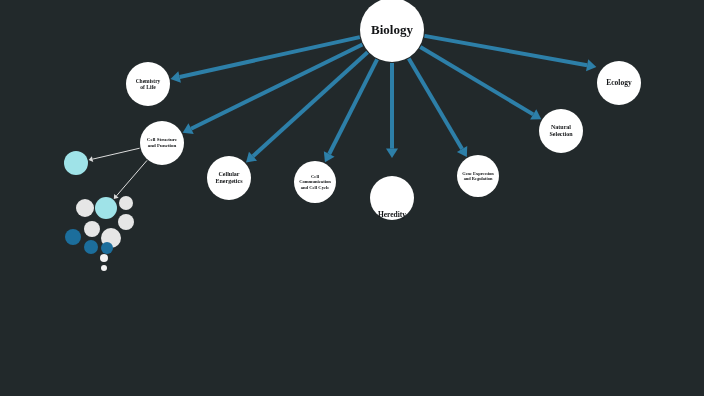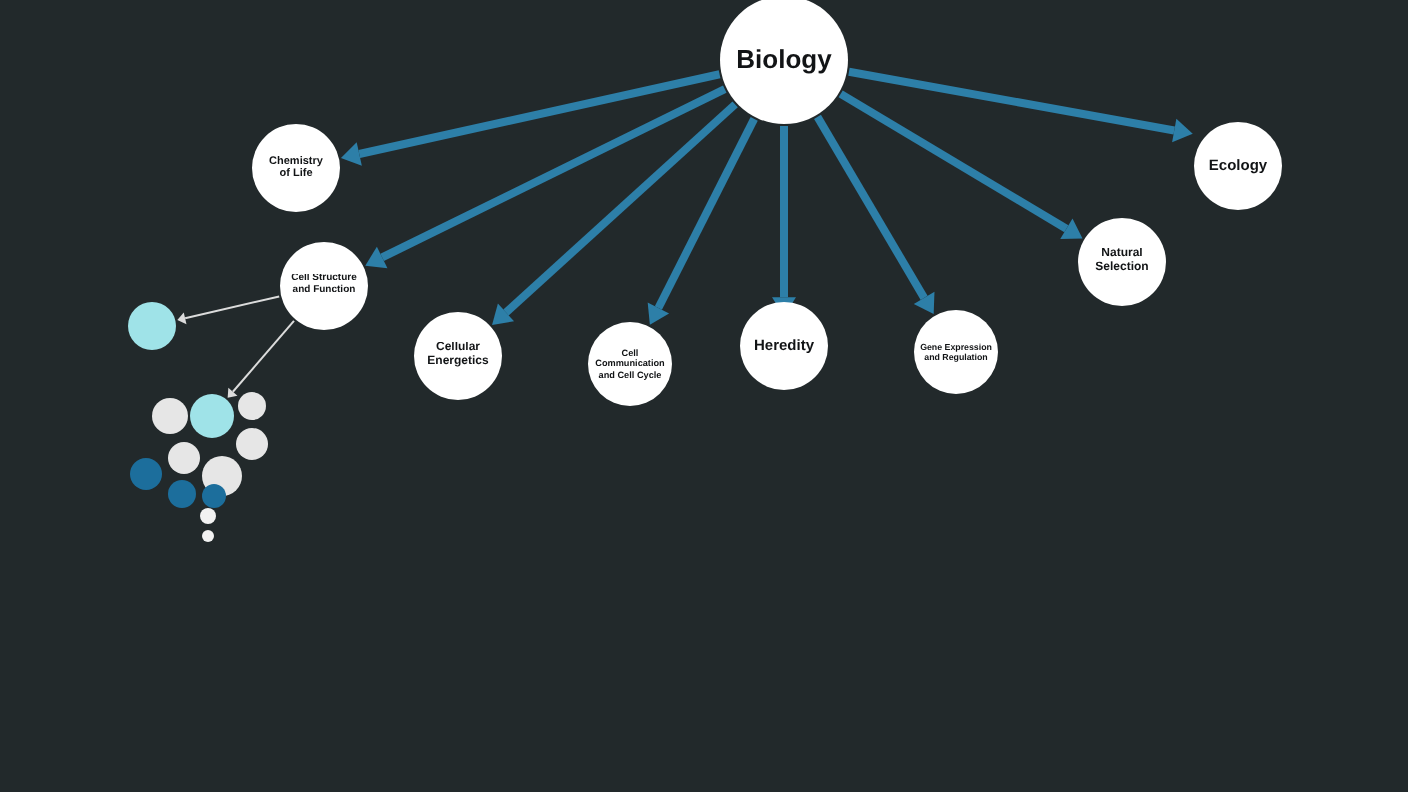--- a/index.html
+++ b/index.html
@@ -55,20 +55,21 @@
   .node-dot-white {
     background: #f2f2f2;
   }
   .node-label {
     display: block;
     width: 100%;
     padding: 0 2px;
     box-sizing: border-box;
     white-space: pre-line;
     overflow: hidden;
+    font-family: Liberation Serif, serif;
   }
   .micro {
     opacity: 0.85;
   }
 </style>
 </head>
 <body>
 
 <div id="canvas">
   <svg id="edge-layer" width="704" height="396" viewBox="0 0 704 396">
@@ -107,21 +108,21 @@
       </div>
       <div class="node node-white" style="left: 207px; top: 156px; width: 44px; height: 44px;">
         <span class="node-label" style="font-size: 6px;">Cellular
 Energetics</span>
       </div>
       <div class="node node-white" style="left: 294px; top: 161px; width: 42px; height: 42px;">
         <span class="node-label" style="font-size: 4.6px;">Cell
 Communication
 and Cell Cycle</span>
       </div>
-      <div class="node node-white" style="left: 370px; top: 151px; width: 44px; height: 44px;">
+      <div class="node node-white" style="left: 370px; top: 176px; width: 44px; height: 44px; align-items: flex-end;">
         <span class="node-label" style="font-size: 7.5px;">Heredity</span>
       </div>
       <div class="node node-white" style="left: 457px; top: 155px; width: 42px; height: 42px;">
         <span class="node-label" style="font-size: 4.4px;">Gene Expression
 and Regulation</span>
       </div>
       <div class="node node-white" style="left: 539px; top: 109px; width: 44px; height: 44px;">
         <span class="node-label" style="font-size: 6px;">Natural
 Selection</span>
       </div>

